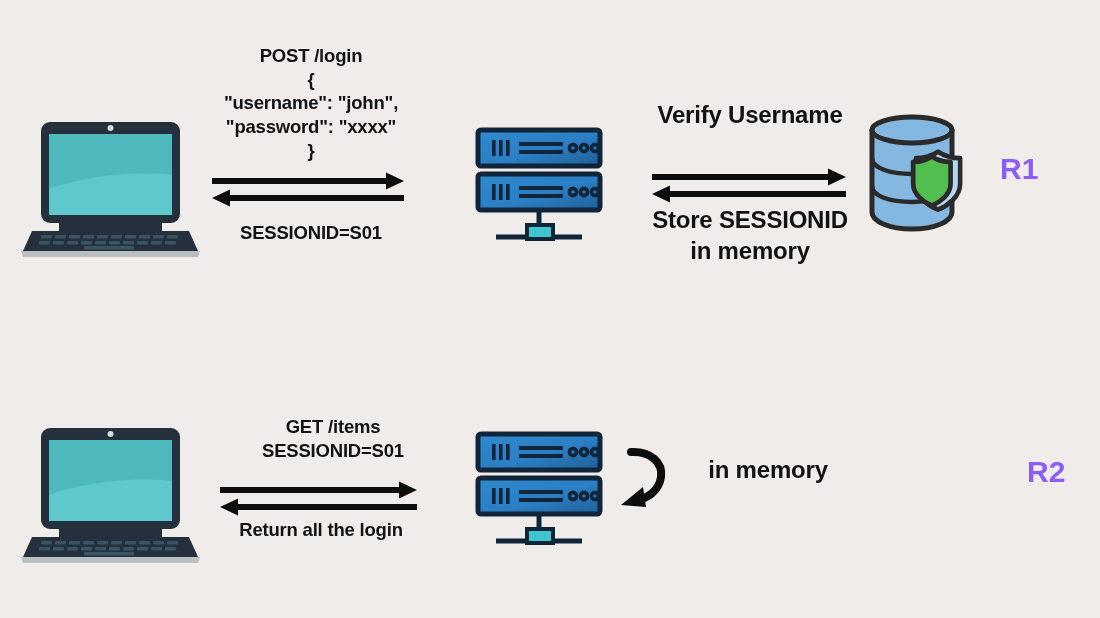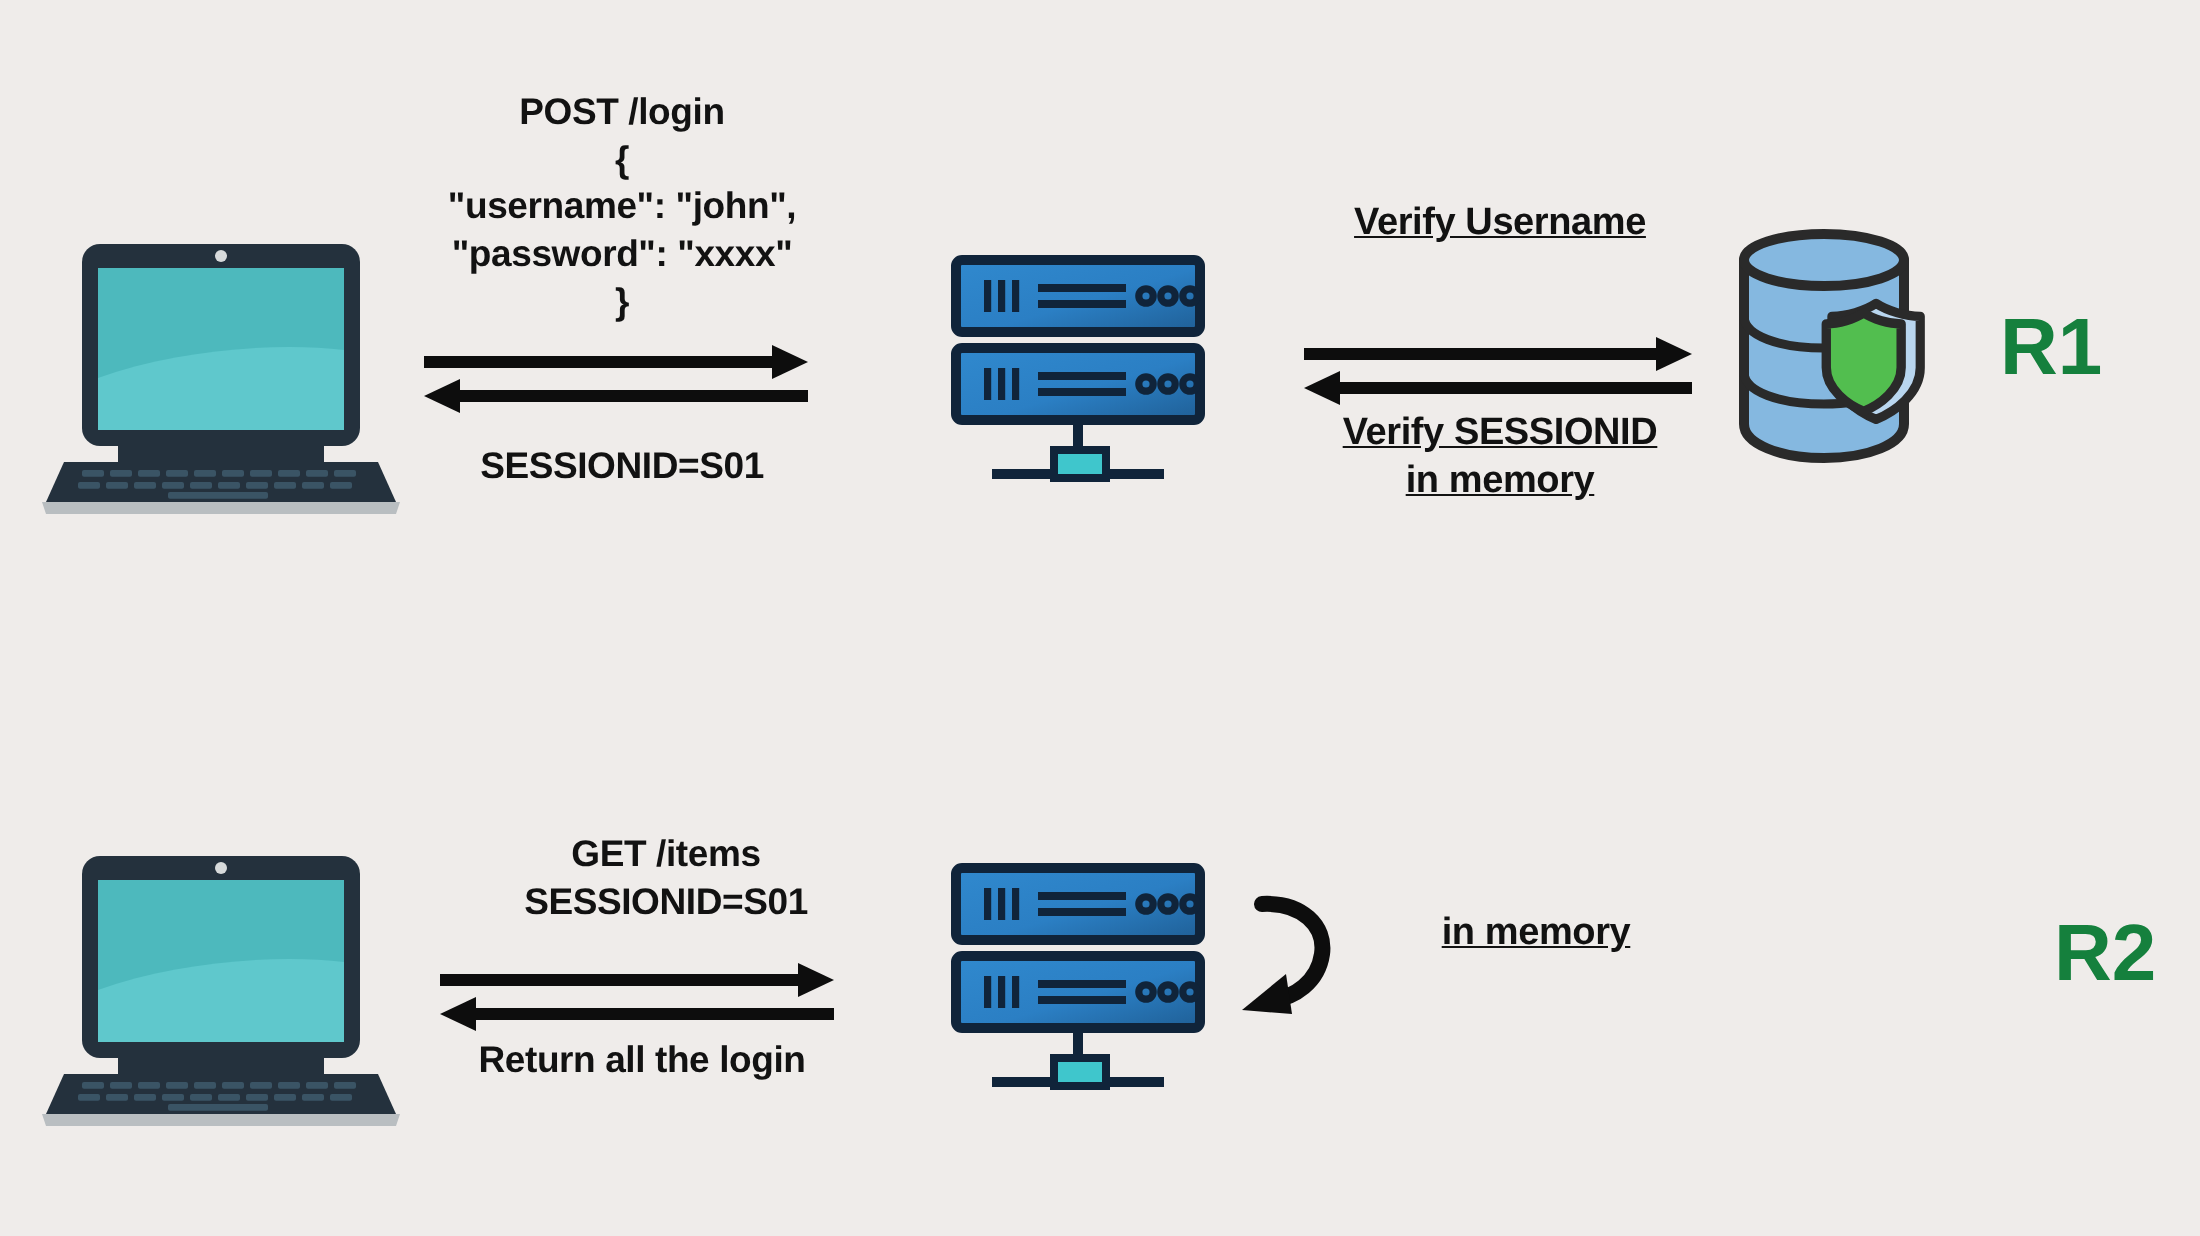--- a/index.html
+++ b/index.html
@@ -26,27 +26,27 @@
     position: absolute;
     font-family: "Liberation Sans", sans-serif;
     font-weight: bold;
     color: #121212;
     text-align: center;
     line-height: 1.28;
     white-space: pre;
     letter-spacing: -0.2px;
   }
   .t18 { font-size: 18.5px; }
-  .t19 { font-size: 19px; text-decoration: underline; }
+  .t19 { font-size: 24px; }
   .rlabel {
     position: absolute;
     font-family: "Liberation Sans", sans-serif;
     font-weight: bold;
-    font-size: 40px;
-    color: #15803d;
+    font-size: 30px;
+    color: #8b5cf6;
     letter-spacing: 0px;
   }
 
   
   .arrowbox { position: absolute; }
 
   
   .laptop { position: absolute; }
 
   
@@ -174,21 +174,21 @@
 
   <div class="arrowbox" style="left:648px; top:166px; width:202px; height:38px;">
     <svg width="202" height="38" viewBox="0 0 202 38">
       <line x1="4" y1="11" x2="185" y2="11" stroke="#0d0d0d" stroke-width="6"></line>
       <polygon points="180,2.5 198,11 180,19.5" fill="#0d0d0d"></polygon>
       <line x1="17" y1="28" x2="198" y2="28" stroke="#0d0d0d" stroke-width="6"></line>
       <polygon points="22,19.5 4,28 22,36.5" fill="#0d0d0d"></polygon>
     </svg>
   </div>
 
-  <div class="label t19" style="left:600px; top:205px; width:300px;"><div>Verify SESSIONID</div><div>in memory</div></div>
+  <div class="label t19" style="left:600px; top:205px; width:300px;"><div>Store SESSIONID</div><div>in memory</div></div>
 
   <div class="database" style="left:862px; top:110px; width:135px; height:128px;">
     <svg width="135" height="128" viewBox="0 0 135 128">
 
       <path d="M10 20 L10 102 C10 112 28 119 50 119 C72 119 90 112 90 102 L90 20 Z" fill="#85b8e0" stroke="#2a2a2a" stroke-width="5" stroke-linejoin="round"></path>
 
       <path d="M10 48 C10 58 28 64 50 64 C72 64 90 58 90 48" fill="none" stroke="#2a2a2a" stroke-width="4.5"></path>
       <path d="M10 76 C10 86 28 92 50 92 C72 92 90 86 90 76" fill="none" stroke="#2a2a2a" stroke-width="4.5"></path>
 
       <ellipse cx="50" cy="20" rx="40" ry="13" fill="#85b8e0" stroke="#2a2a2a" stroke-width="5"></ellipse>

